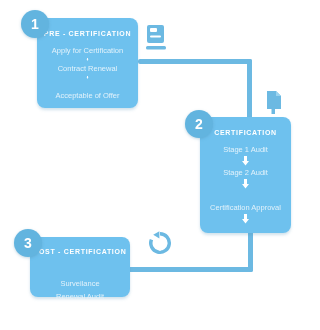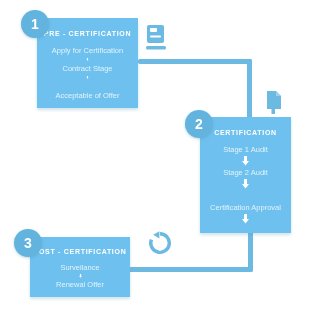--- a/index.html
+++ b/index.html
@@ -19,21 +19,21 @@
   
   .conn {
     position: absolute;
     background: #6cb9e2;
   }
 
   
   .stage-box {
     position: absolute;
     background: #6ec1ee;
-    border-radius: 0;
+    border-radius: 8px;
     box-shadow: 0 2px 3px rgba(90,150,185,0.28);
     box-sizing: border-box;
   }
   .stage-inner {
     display: flex;
     flex-direction: column;
     align-items: center;
     width: 100%;
     height: 100%;
     box-sizing: border-box;
@@ -116,21 +116,21 @@
     </svg>
   </div>
 
   <div class="stage-box" style="left:37px; top:18px; width:101px; height:90px;">
     <div class="stage-inner" style="padding:12px 6px 8px 6px;">
       <div class="stage-title">PRE - CERTIFICATION</div>
       <div class="step-label" style="margin-top:9px;">Apply for Certification</div>
       <svg class="down-arrow" viewBox="0 0 9 10" xmlns="http://www.w3.org/2000/svg" style="margin-top:3px;">
         <path d="M3 0 h3 v5 h2 l-3.5 4.5 l-3.5 -4.5 h2 z" fill="#ffffff"></path>
       </svg>
-      <div class="step-label" style="margin-top:3px;">Contract Stage</div>
+      <div class="step-label" style="margin-top:3px;">Contract Renewal</div>
       <svg class="down-arrow" viewBox="0 0 9 10" xmlns="http://www.w3.org/2000/svg" style="margin-top:3px;">
         <path d="M3 0 h3 v5 h2 l-3.5 4.5 l-3.5 -4.5 h2 z" fill="#ffffff"></path>
       </svg>
       <div class="step-label" style="margin-top:12px;">Acceptable of Offer</div>
     </div>
   </div>
   <div class="badge" style="left:21px; top:10px;">
     <span>1</span>
   </div>
 
@@ -151,24 +151,24 @@
       </svg>
     </div>
   </div>
   <div class="badge" style="left:185px; top:110px;">
     <span>2</span>
   </div>
 
   <div class="stage-box" style="left:30px; top:237px; width:100px; height:60px;">
     <div class="stage-inner" style="padding:11px 5px 8px 5px;">
       <div class="stage-title">POST - CERTIFICATION</div>
-      <div class="step-label" style="margin-top:8px;">Surveilance</div>
+      <div class="step-label" style="margin-top:24px;">Surveilance</div>
       <svg class="down-arrow" viewBox="0 0 9 10" xmlns="http://www.w3.org/2000/svg" style="margin-top:2px;">
         <path d="M3 0 h3 v5 h2 l-3.5 4.5 l-3.5 -4.5 h2 z" fill="#ffffff"></path>
       </svg>
-      <div class="step-label" style="margin-top:2px;">Renewal Offer</div>
+      <div class="step-label" style="margin-top:2px;">Renewal Audit</div>
     </div>
   </div>
   <div class="badge" style="left:14px; top:229px;">
     <span>3</span>
   </div>
 
 </div>
 
 </body></html>

